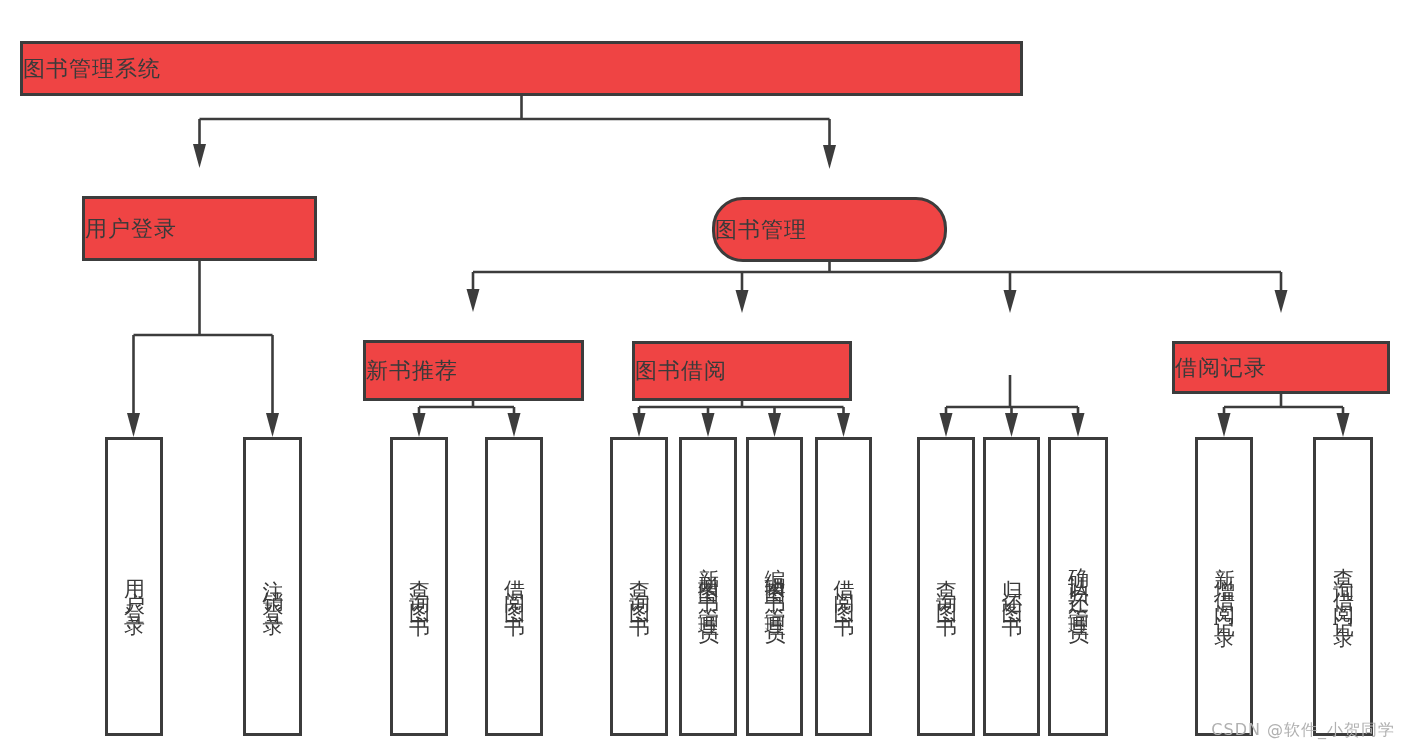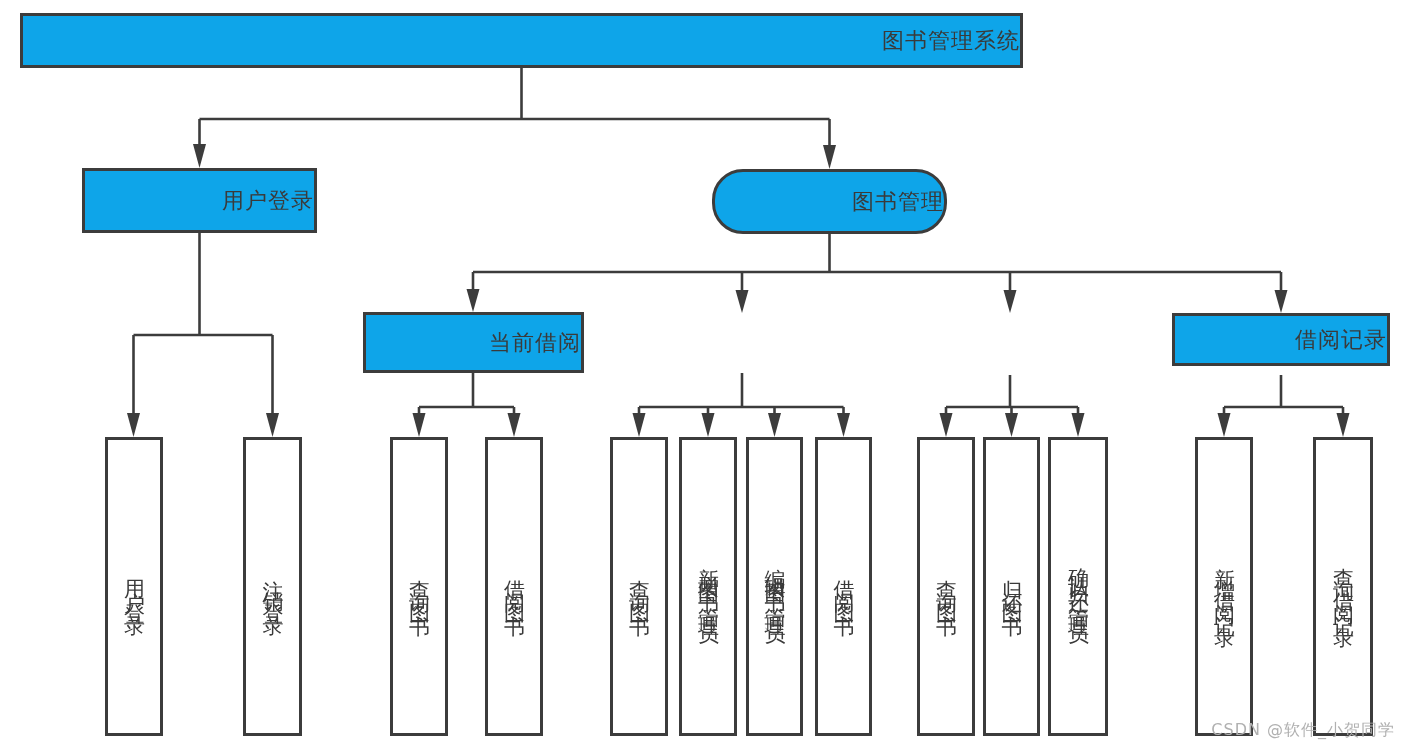--- a/index.html
+++ b/index.html
@@ -8,25 +8,26 @@
     width:1405px;height:747px;
     background:#ffffff;
     font-family:"DejaVu Sans","Liberation Sans",sans-serif;
     color:#383838;
     overflow:hidden;
   }
   #wires{position:absolute;left:0;top:0;width:1405px;height:747px;}
   .box{
     position:absolute;
     box-sizing:border-box;
-    background:#0ea5e9;
+    background:#ef4444;
     border:3px solid #3c3c3c;
-    display:flex;align-items:center;justify-content:flex-end;
+    display:flex;align-items:center;justify-content:flex-start;
     text-align:center;
     z-index:2;
+    margin-top:28px;
   }
   .hlabel{font-size:22px;letter-spacing:1px;color:#3a3a3a;white-space:nowrap;}
   .leaf{position:absolute;top:437px;height:299px;box-sizing:border-box;
     background:#fff;border:3px solid #3c3c3c;
     display:flex;align-items:center;justify-content:center;z-index:2;}
   .leaf .vtext{
     writing-mode:vertical-rl;text-orientation:mixed;
     font-size:21px;line-height:1;letter-spacing:12px;
     color:#3a3a3a;white-space:nowrap;
   }
@@ -134,21 +135,24 @@
   </div>
 
   <div class="box n-l2-0">
     <span class="hlabel">用户登录</span>
   </div>
   <div class="box n-l2-1">
     <span class="hlabel">图书管理</span>
   </div>
 
   <div class="box n-l3-0">
-    <span class="hlabel">当前借阅</span>
+    <span class="hlabel">新书推荐</span>
+  </div>
+  <div class="box n-l3-1">
+    <span class="hlabel">图书借阅</span>
   </div>
   <div class="box n-l3-3">
     <span class="hlabel">借阅记录</span>
   </div>
 
   <div class="leaf n-a1">
     <span class="vtext">用户登录</span>
   </div>
   <div class="leaf n-a2">
     <span class="vtext">注销登录</span>

